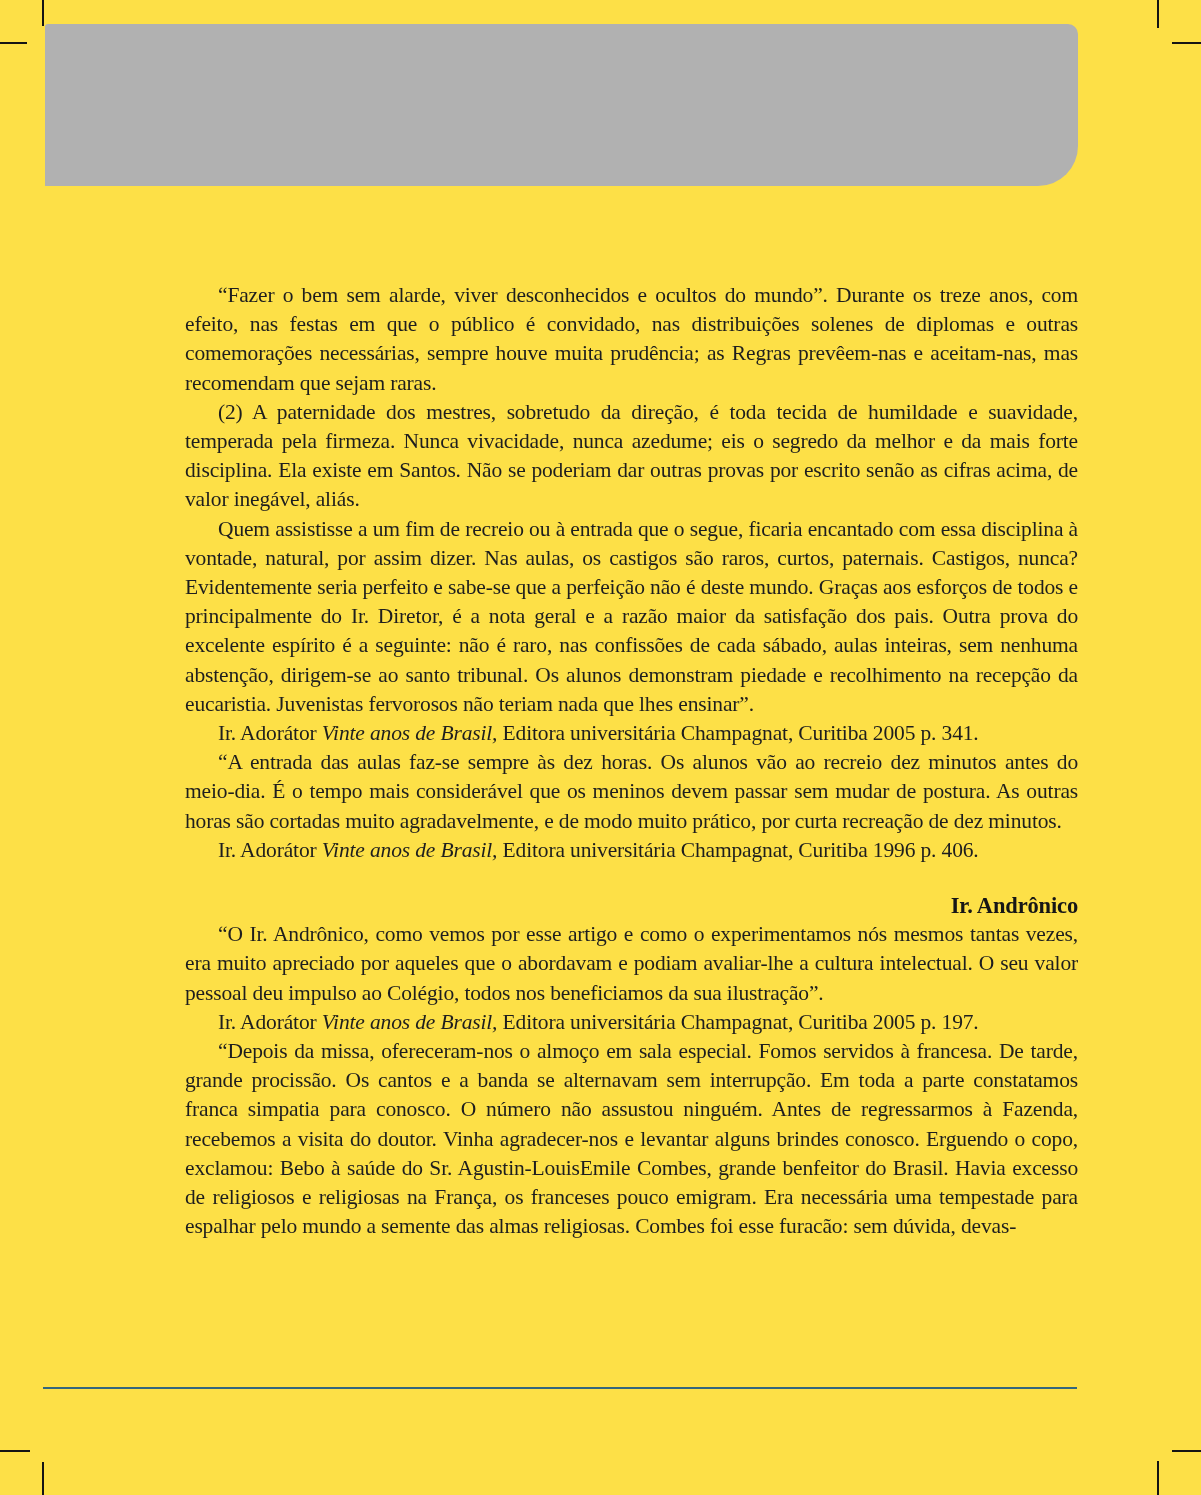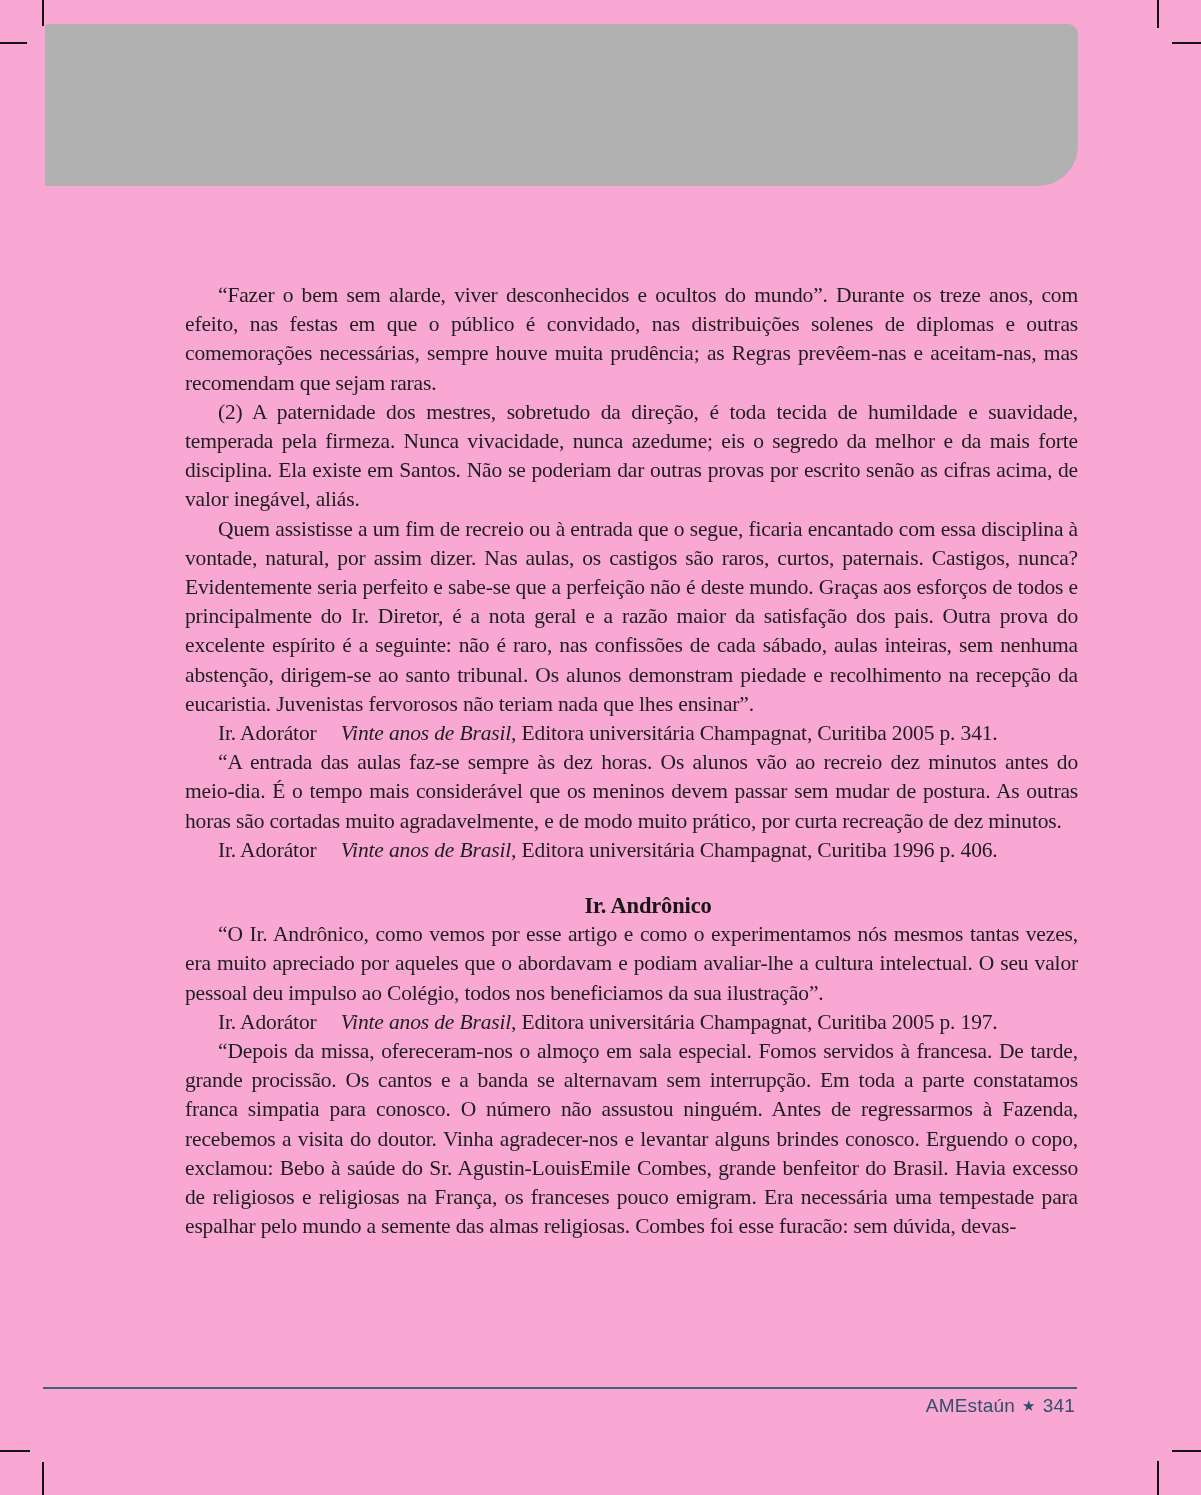--- a/index.html
+++ b/index.html
@@ -1,20 +1,20 @@
 <!DOCTYPE html>
 <html><head>
 <meta charset="utf-8">
 <style>
   html, body { margin: 0; padding: 0; background: #ffffff; }
   .page {
     position: relative;
     width: 1201px;
     height: 1495px;
-    background: #f9a8d4;
+    background: #fde047;
     overflow: hidden;
     font-family: "Liberation Serif", "DejaVu Serif", serif;
   }
   
   .crop { position: absolute; background: #141414; }
   .crop.tl-v { left: 42px;   top: 0;        width: 2px;  height: 26px; }
   .crop.tl-h { left: 0;      top: 42px;     width: 27px; height: 2px;  }
   .crop.tr-v { left: 1157px; top: 0;        width: 2px;  height: 28px; }
   .crop.tr-h { left: 1172px; top: 42px;     width: 29px; height: 2px;  }
   .crop.bl-h { left: 0;      top: 1450px;   width: 30px; height: 2px;  }
@@ -44,24 +44,24 @@
     text-align: justify;
   }
   .text-block p { margin: 0; text-indent: 33px; }
   .text-block p.citation { text-indent: 33px; }
   .text-block h2 {
     margin: 26px 0 0 0;
     padding-left: 33px;
     font-size: 22.5px;
     line-height: 29.2px;
     font-weight: bold;
-    text-align: center;
+    text-align: right;
     color: #161616;
   }
-  .italic { font-style: italic; margin-left: 19px; }
+  .italic { font-style: italic; }
 
   
   .footer-rule {
     position: absolute;
     left: 43px; top: 1387px;
     width: 1034px; height: 2px;
     background: #34677d;
   }
   .footer-text {
     position: absolute;
@@ -98,17 +98,14 @@
     <p class="citation"><span>Ir. Adorátor </span><span class="italic">Vinte anos de Brasil,</span><span> Editora universitária Champagnat, Curitiba 2005 p. 341.</span></p>
     <p>“A entrada das aulas faz-se sempre às dez horas. Os alunos vão ao recreio dez minutos antes do meio-dia. É o tempo mais considerável que os meninos devem passar sem mudar de postura. As outras horas são cortadas muito agradavelmente, e de modo muito prático, por curta recreação de dez minutos.</p>
     <p class="citation"><span>Ir. Adorátor </span><span class="italic">Vinte anos de Brasil,</span><span> Editora universitária Champagnat, Curitiba 1996 p. 406.</span></p>
     <h2>Ir. Andrônico</h2>
     <p>“O Ir. Andrônico, como vemos por esse artigo e como o experimentamos nós mesmos tantas vezes, era muito apreciado por aqueles que o abordavam e podiam avaliar-lhe a cultura intelectual. O seu valor pessoal deu impulso ao Colégio, todos nos beneficiamos da sua ilustração”.</p>
     <p class="citation"><span>Ir. Adorátor </span><span class="italic">Vinte anos de Brasil,</span><span> Editora universitária Champagnat, Curitiba 2005 p. 197.</span></p>
     <p>“Depois da missa, ofereceram-nos o almoço em sala especial. Fomos servidos à francesa. De tarde, grande procissão. Os cantos e a banda se alternavam sem interrupção. Em toda a parte constatamos franca simpatia para conosco. O número não assustou ninguém. Antes de regressarmos à Fazenda, recebemos a visita do doutor. Vinha agradecer-nos e levantar alguns brindes conosco. Erguendo o copo, exclamou: Bebo à saúde do Sr. Agustin-LouisEmile Combes, grande benfeitor do Brasil. Havia excesso de religiosos e religiosas na França, os franceses pouco emigram. Era necessária uma tempestade para espalhar pelo mundo a semente das almas religiosas. Combes foi esse furacão: sem dúvida, devas-</p>
   </div>
 
   <div class="footer-rule"></div>
-  <div class="footer-text">
-    <span>AMEstaún</span><span class="star">★</span><span>341</span>
-  </div>
 
 </div>
 
 </body></html>

